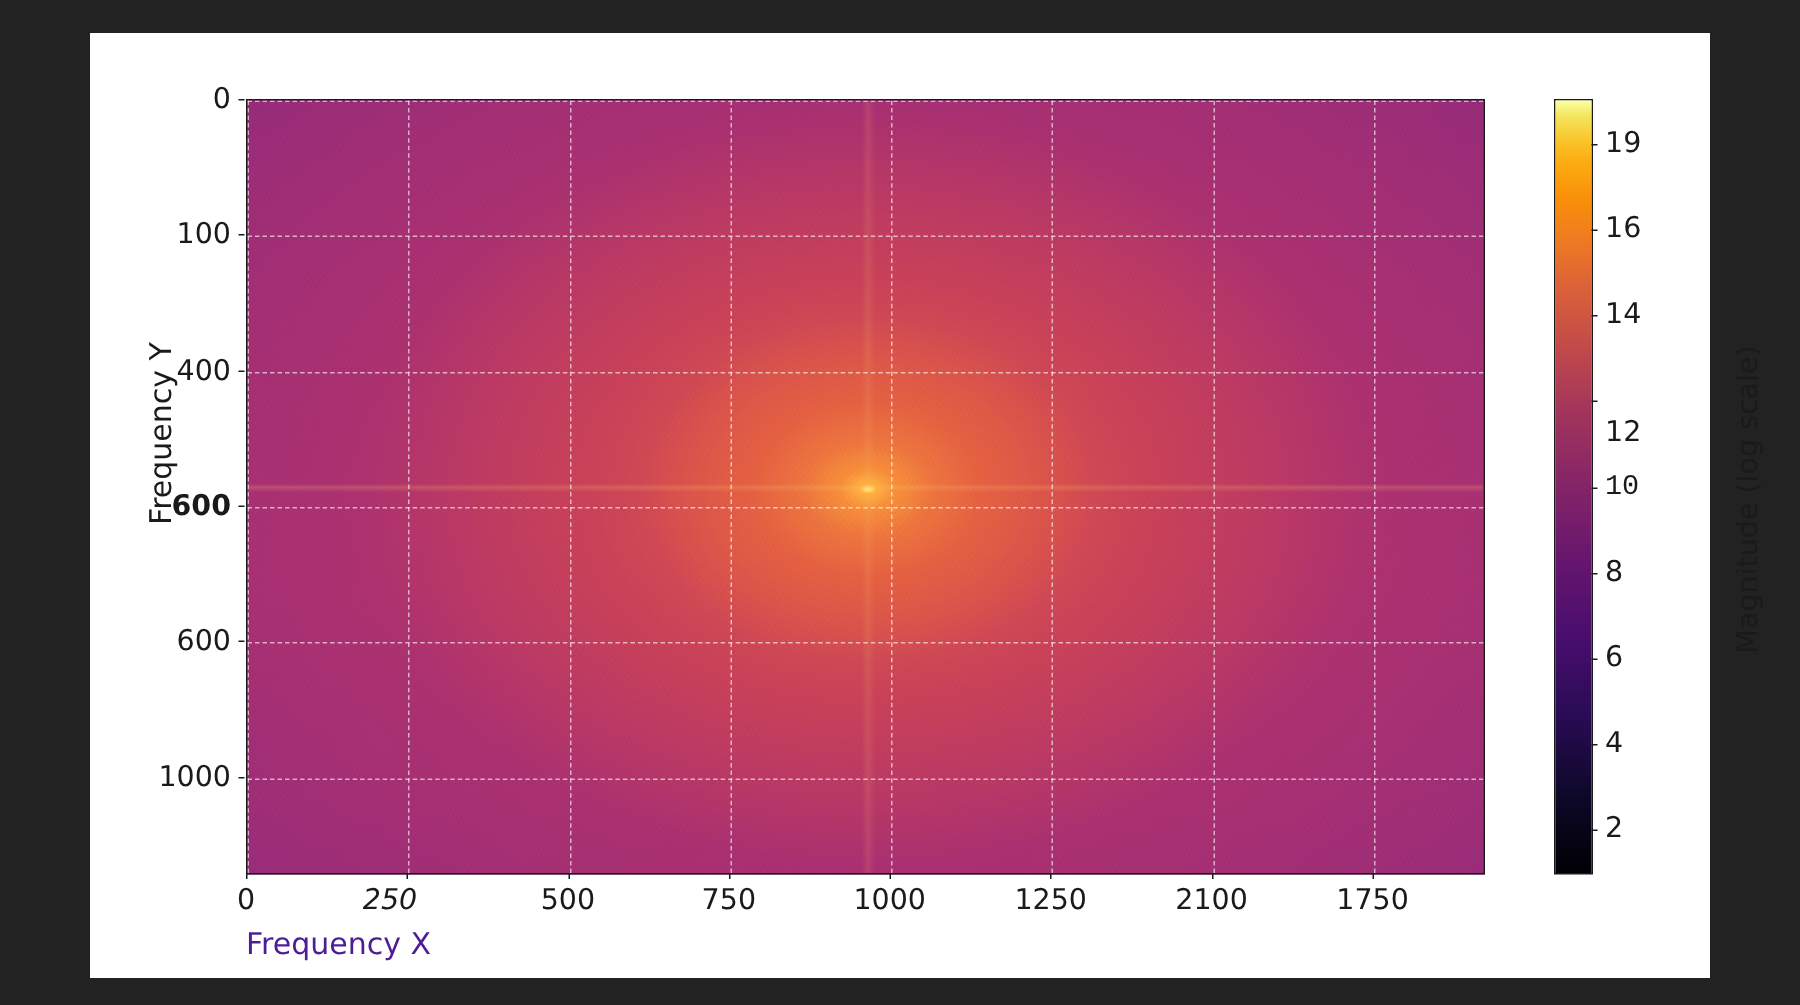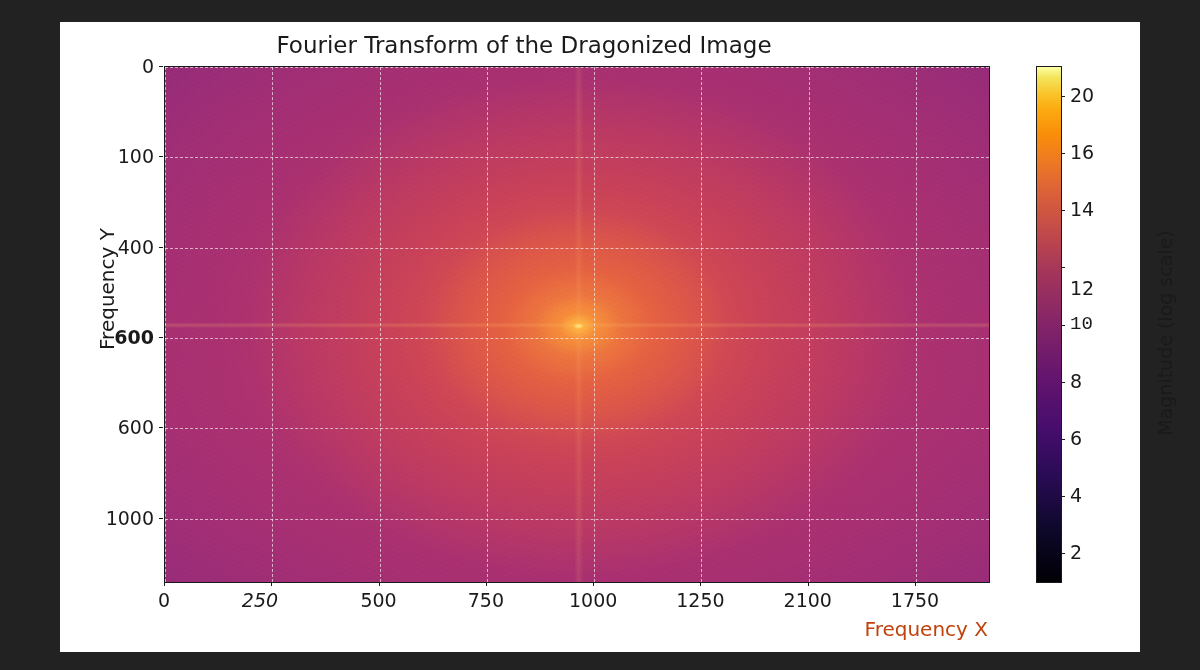--- a/index.html
+++ b/index.html
@@ -134,23 +134,23 @@
     transform: translateY(-50%);
     text-align: right;
     white-space: nowrap;
   }
 
   #xlabel {
     position: absolute;
     left: 104px;
     width: 824px;
     top: 595px;
-    text-align: right;
+    text-align: left;
     font-size: 20px;
-    color: #c2410c;
+    color: #4c1d95;
   }
   #ylabel {
     position: absolute;
     left: -53px;
     top: 255px;
     width: 200px;
     text-align: center;
     font-size: 20px;
     color: #1a1a1a;
     transform: rotate(-90deg);
@@ -215,21 +215,20 @@
     white-space: nowrap;
   }
 </style>
 </head>
 <body>
 
 <div id="root">
 
   <div id="figure">
 
-    <div id="title">Fourier Transform of the Dragonized Image</div>
 
     <div id="axes">
       <div id="fft-field"></div>
       <div id="fft-noise"></div>
       <div id="fft-streaks"></div>
       <div id="gridlines">
           <div class="gridline-v" style="left: 0px;"></div>
           <div class="gridline-v" style="left: 107.292px;"></div>
           <div class="gridline-v" style="left: 214.583px;"></div>
           <div class="gridline-v" style="left: 321.875px;"></div>
@@ -296,18 +295,18 @@
       </div>
     <div id="cb-ticks">
         <div class="cb-ticklabel" style="top: 530.389px;">2</div>
         <div class="cb-ticklabel" style="top: 473.167px;">4</div>
         <div class="cb-ticklabel" style="top: 415.944px;">6</div>
         <div class="cb-ticklabel" style="top: 358.722px;">8</div>
         <div class="cb-ticklabel" style="top: 301.5px; font-family: Liberation Mono, monospace;">10</div>
         <div class="cb-ticklabel" style="top: 244.278px; margin-top: 22px;">12</div>
         <div class="cb-ticklabel" style="top: 187.056px;">14</div>
         <div class="cb-ticklabel" style="top: 129.833px;">16</div>
-        <div class="cb-ticklabel" style="top: 72.6111px;">20</div>
+        <div class="cb-ticklabel" style="top: 72.6111px;">19</div>
       </div>
     <div id="cb-label">Magnitude (log scale)</div>
 
   </div>
 </div>
 
 </body></html>

